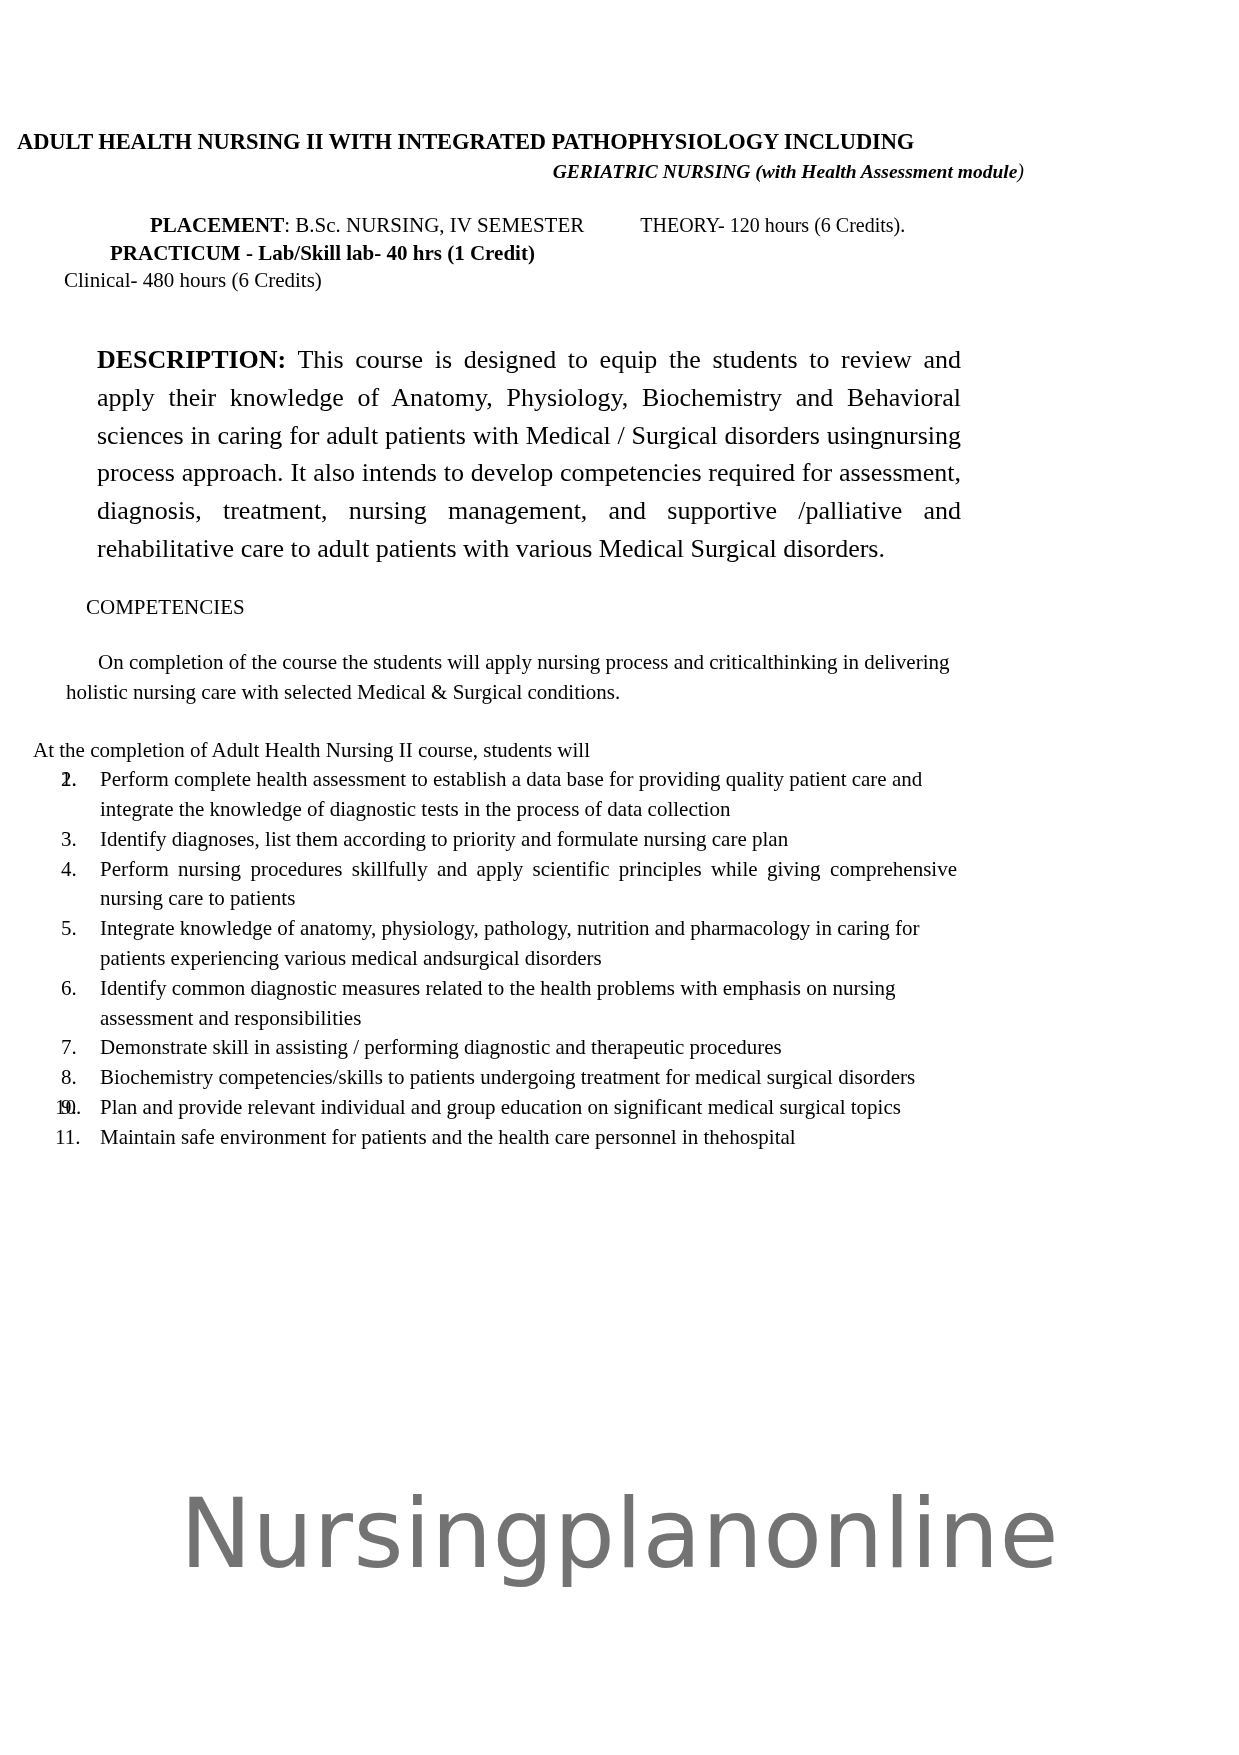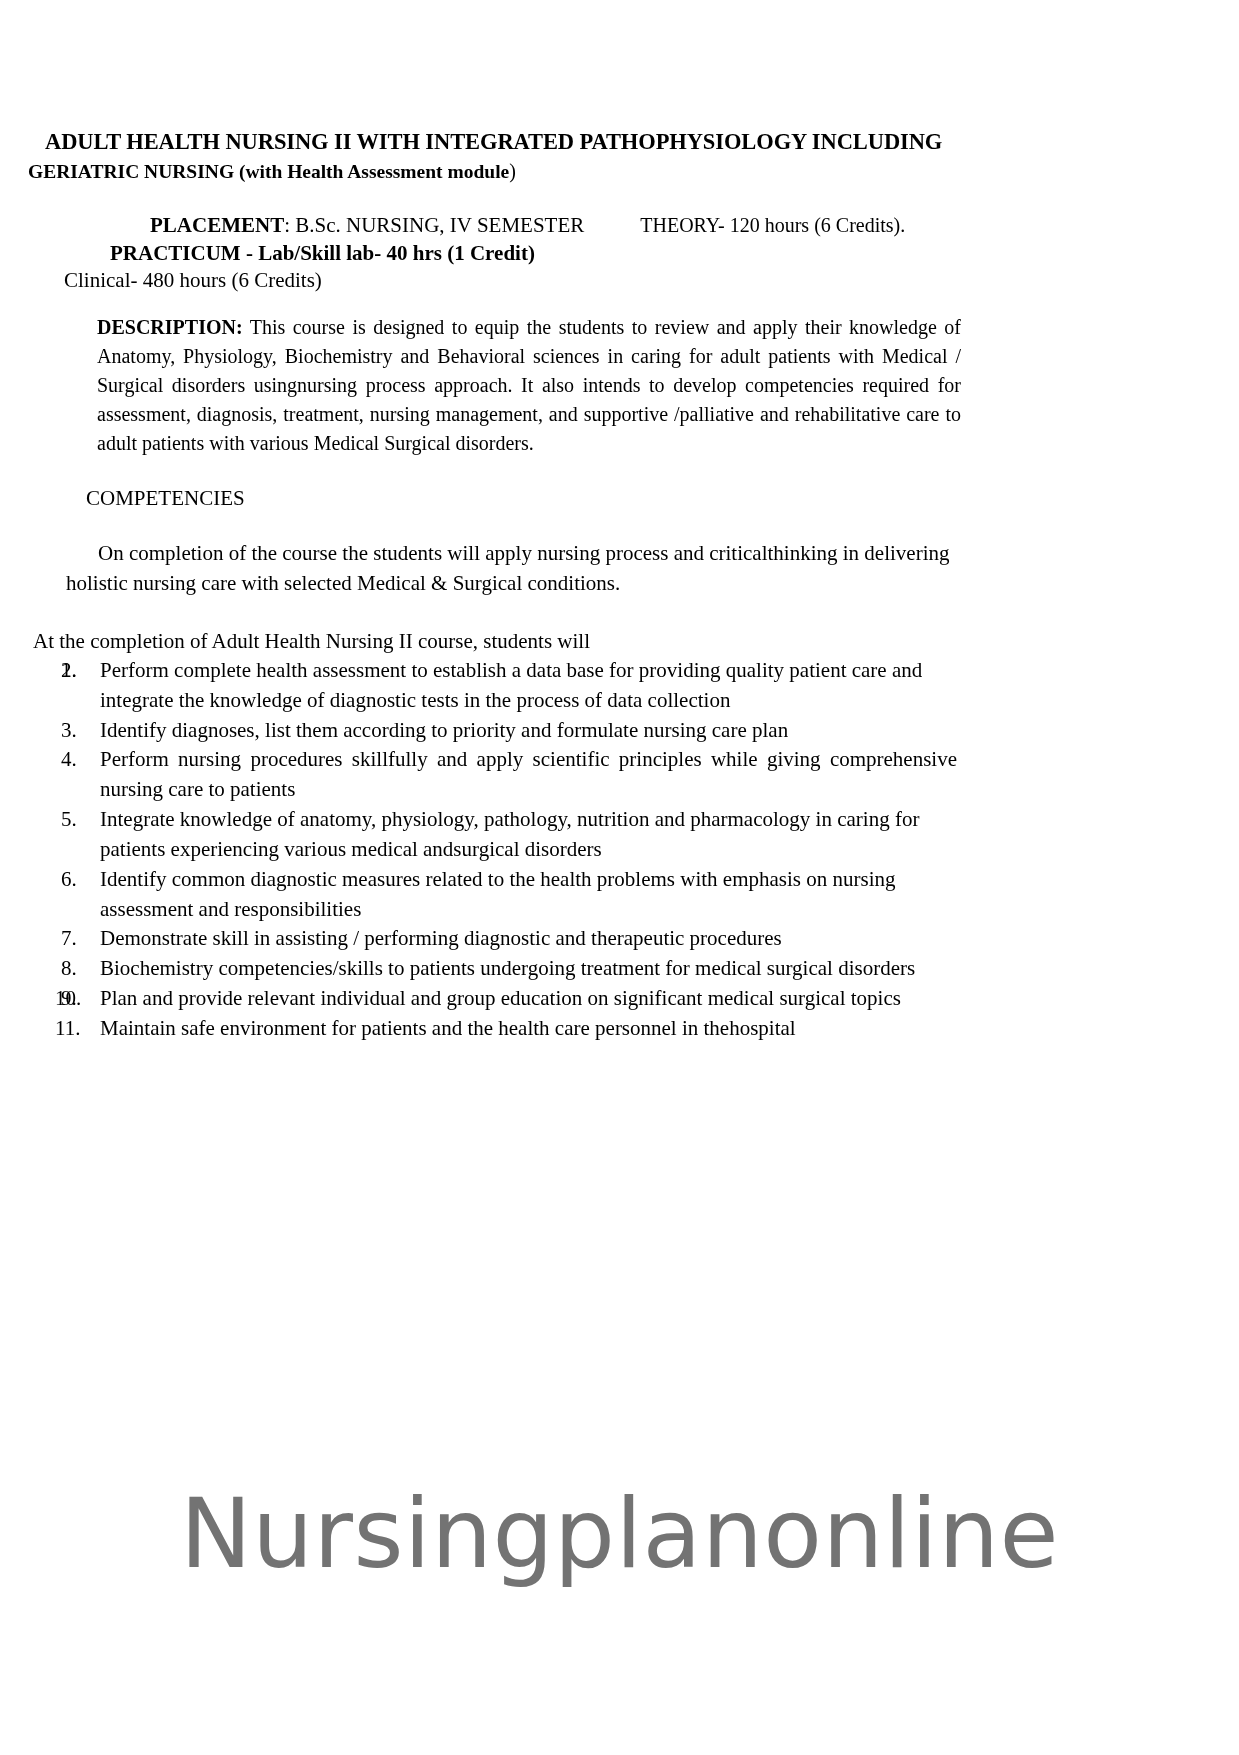--- a/index.html
+++ b/index.html
@@ -23,37 +23,37 @@
     position: absolute;
     left: 0;
     top: 0;
     width: 1239px;
   }
 
   
   .title-block {
     margin: 0;
     padding-top: 128px;
-    padding-left: 28px;
   }
   .title-line-1 {
     font-weight: bold;
     font-size: 22.5px;
     letter-spacing: -0.1px;
     line-height: 1.28;
     text-align: left;
     padding-left: 17px;
     white-space: nowrap;
   }
   .title-line-2 {
     font-weight: bold;
     font-size: 22.5px;
     line-height: 1.28;
-    text-align: left;
+    text-align: right;
     padding-right: 215px;
+    font-style: italic;
   }
   .title-line-2 .sub {
     font-size: 19.5px;
   }
   .title-line-2 .paren {
     font-weight: normal;
     font-size: 20px;
   }
 
   
@@ -78,24 +78,24 @@
   .placement-row-2 {
     padding-left: 110px;
     font-weight: bold;
   }
   .placement-row-3 {
     padding-left: 64px;
   }
 
   
   .description {
-    margin-top: 18px;
+    margin-top: 46px;
     margin-left: 97px;
     margin-right: 278px;
-    font-size: 20px;
+    font-size: 26px;
     line-height: 1.45;
     text-align: justify;
     text-justify: inter-word;
   }
   .description .dlabel {
     font-weight: bold;
   }
 
   
   .competencies-heading {

